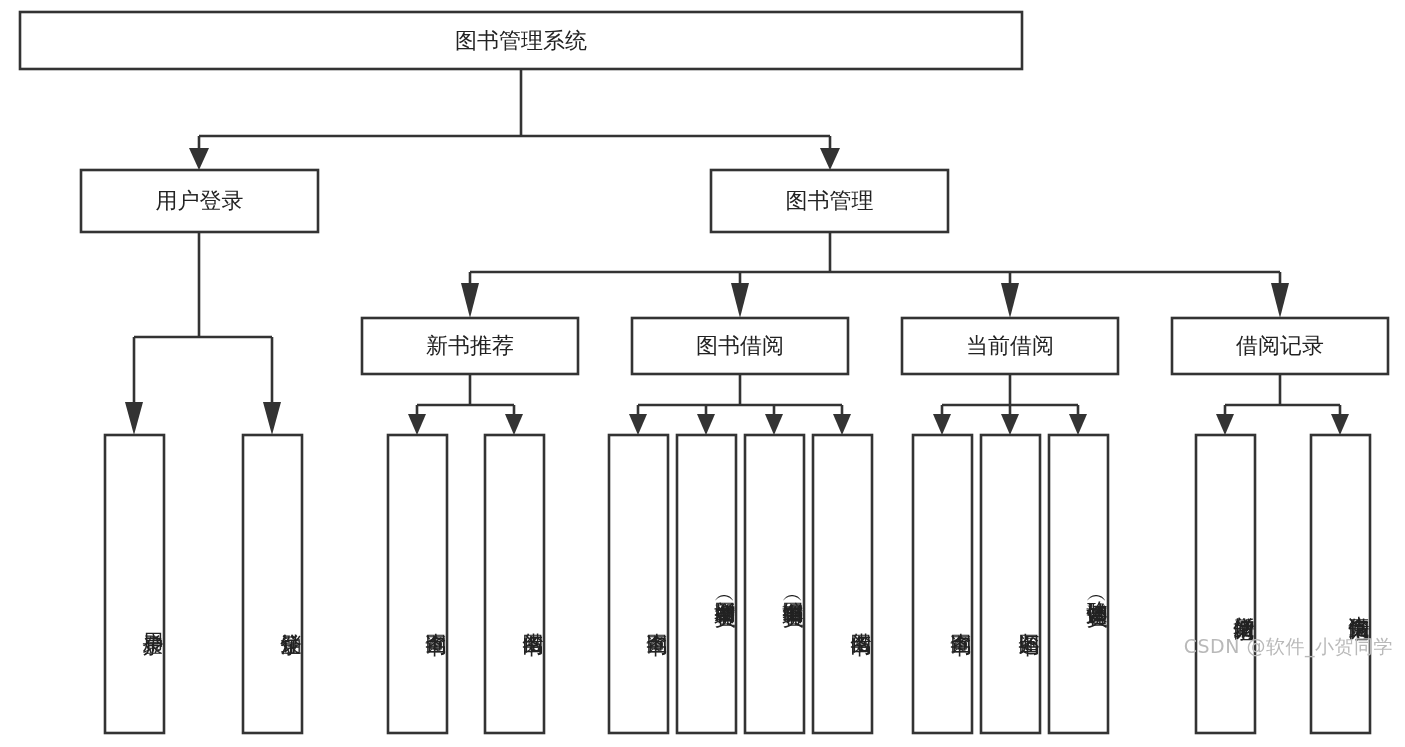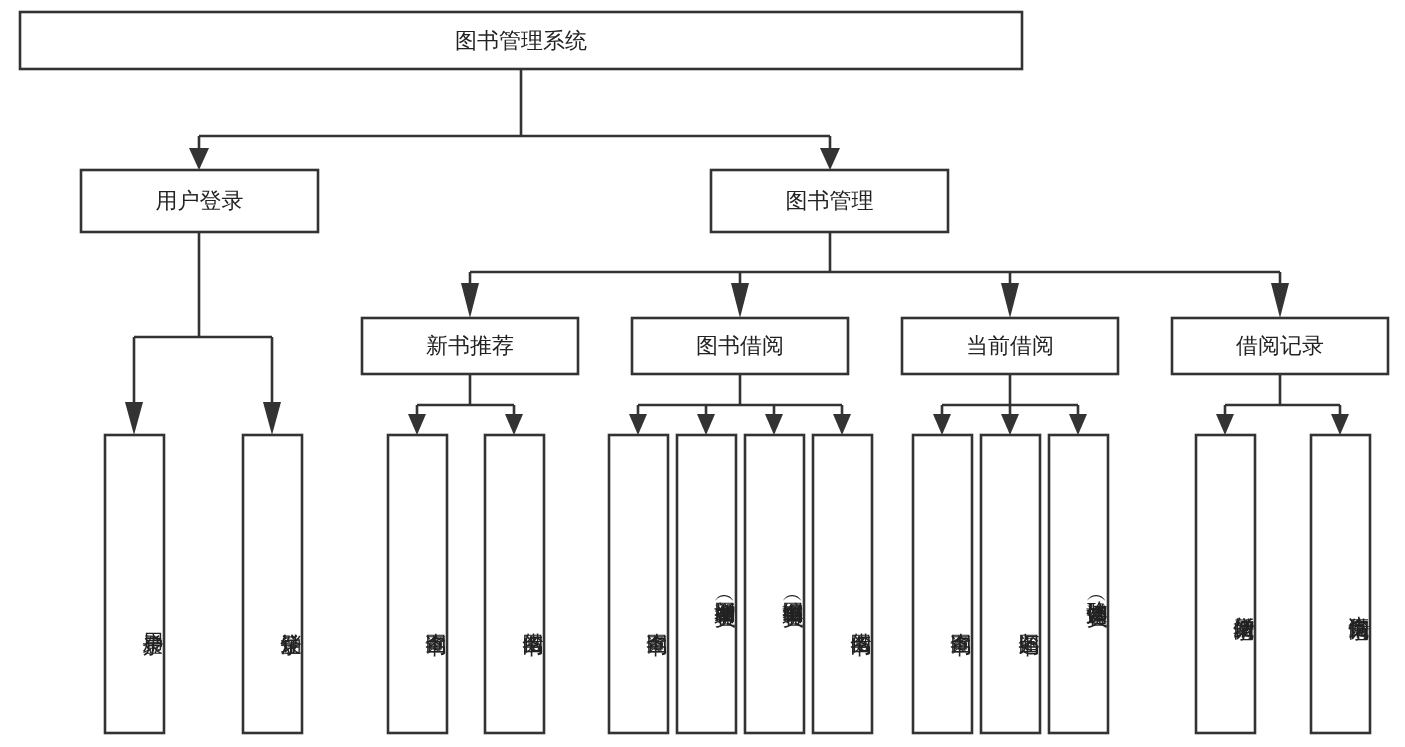--- a/index.html
+++ b/index.html
@@ -220,13 +220,14 @@
   <div class="leaf-label" style="left:745px; top:443px; width:59px; height:290px;">编辑图书（管理员）</div>
   <div class="leaf-label" style="left:813px; top:503px; width:59px; height:230px;">借阅图书</div>
 
   <div class="leaf-label" style="left:913px; top:503px; width:59px; height:230px;">查询图书</div>
   <div class="leaf-label" style="left:981px; top:503px; width:59px; height:230px;">归还图书</div>
   <div class="leaf-label" style="left:1049px; top:443px; width:59px; height:290px;">确认归还（管理员）</div>
 
   <div class="leaf-label" style="left:1196px; top:470px; width:59px; height:263px;">新增借阅记录</div>
   <div class="leaf-label" style="left:1311px; top:470px; width:59px; height:263px;">查询借阅记录</div>
 
+  <div class="watermark">CSDN @软件_小贺同学</div>
 </div>
 
 </body></html>

